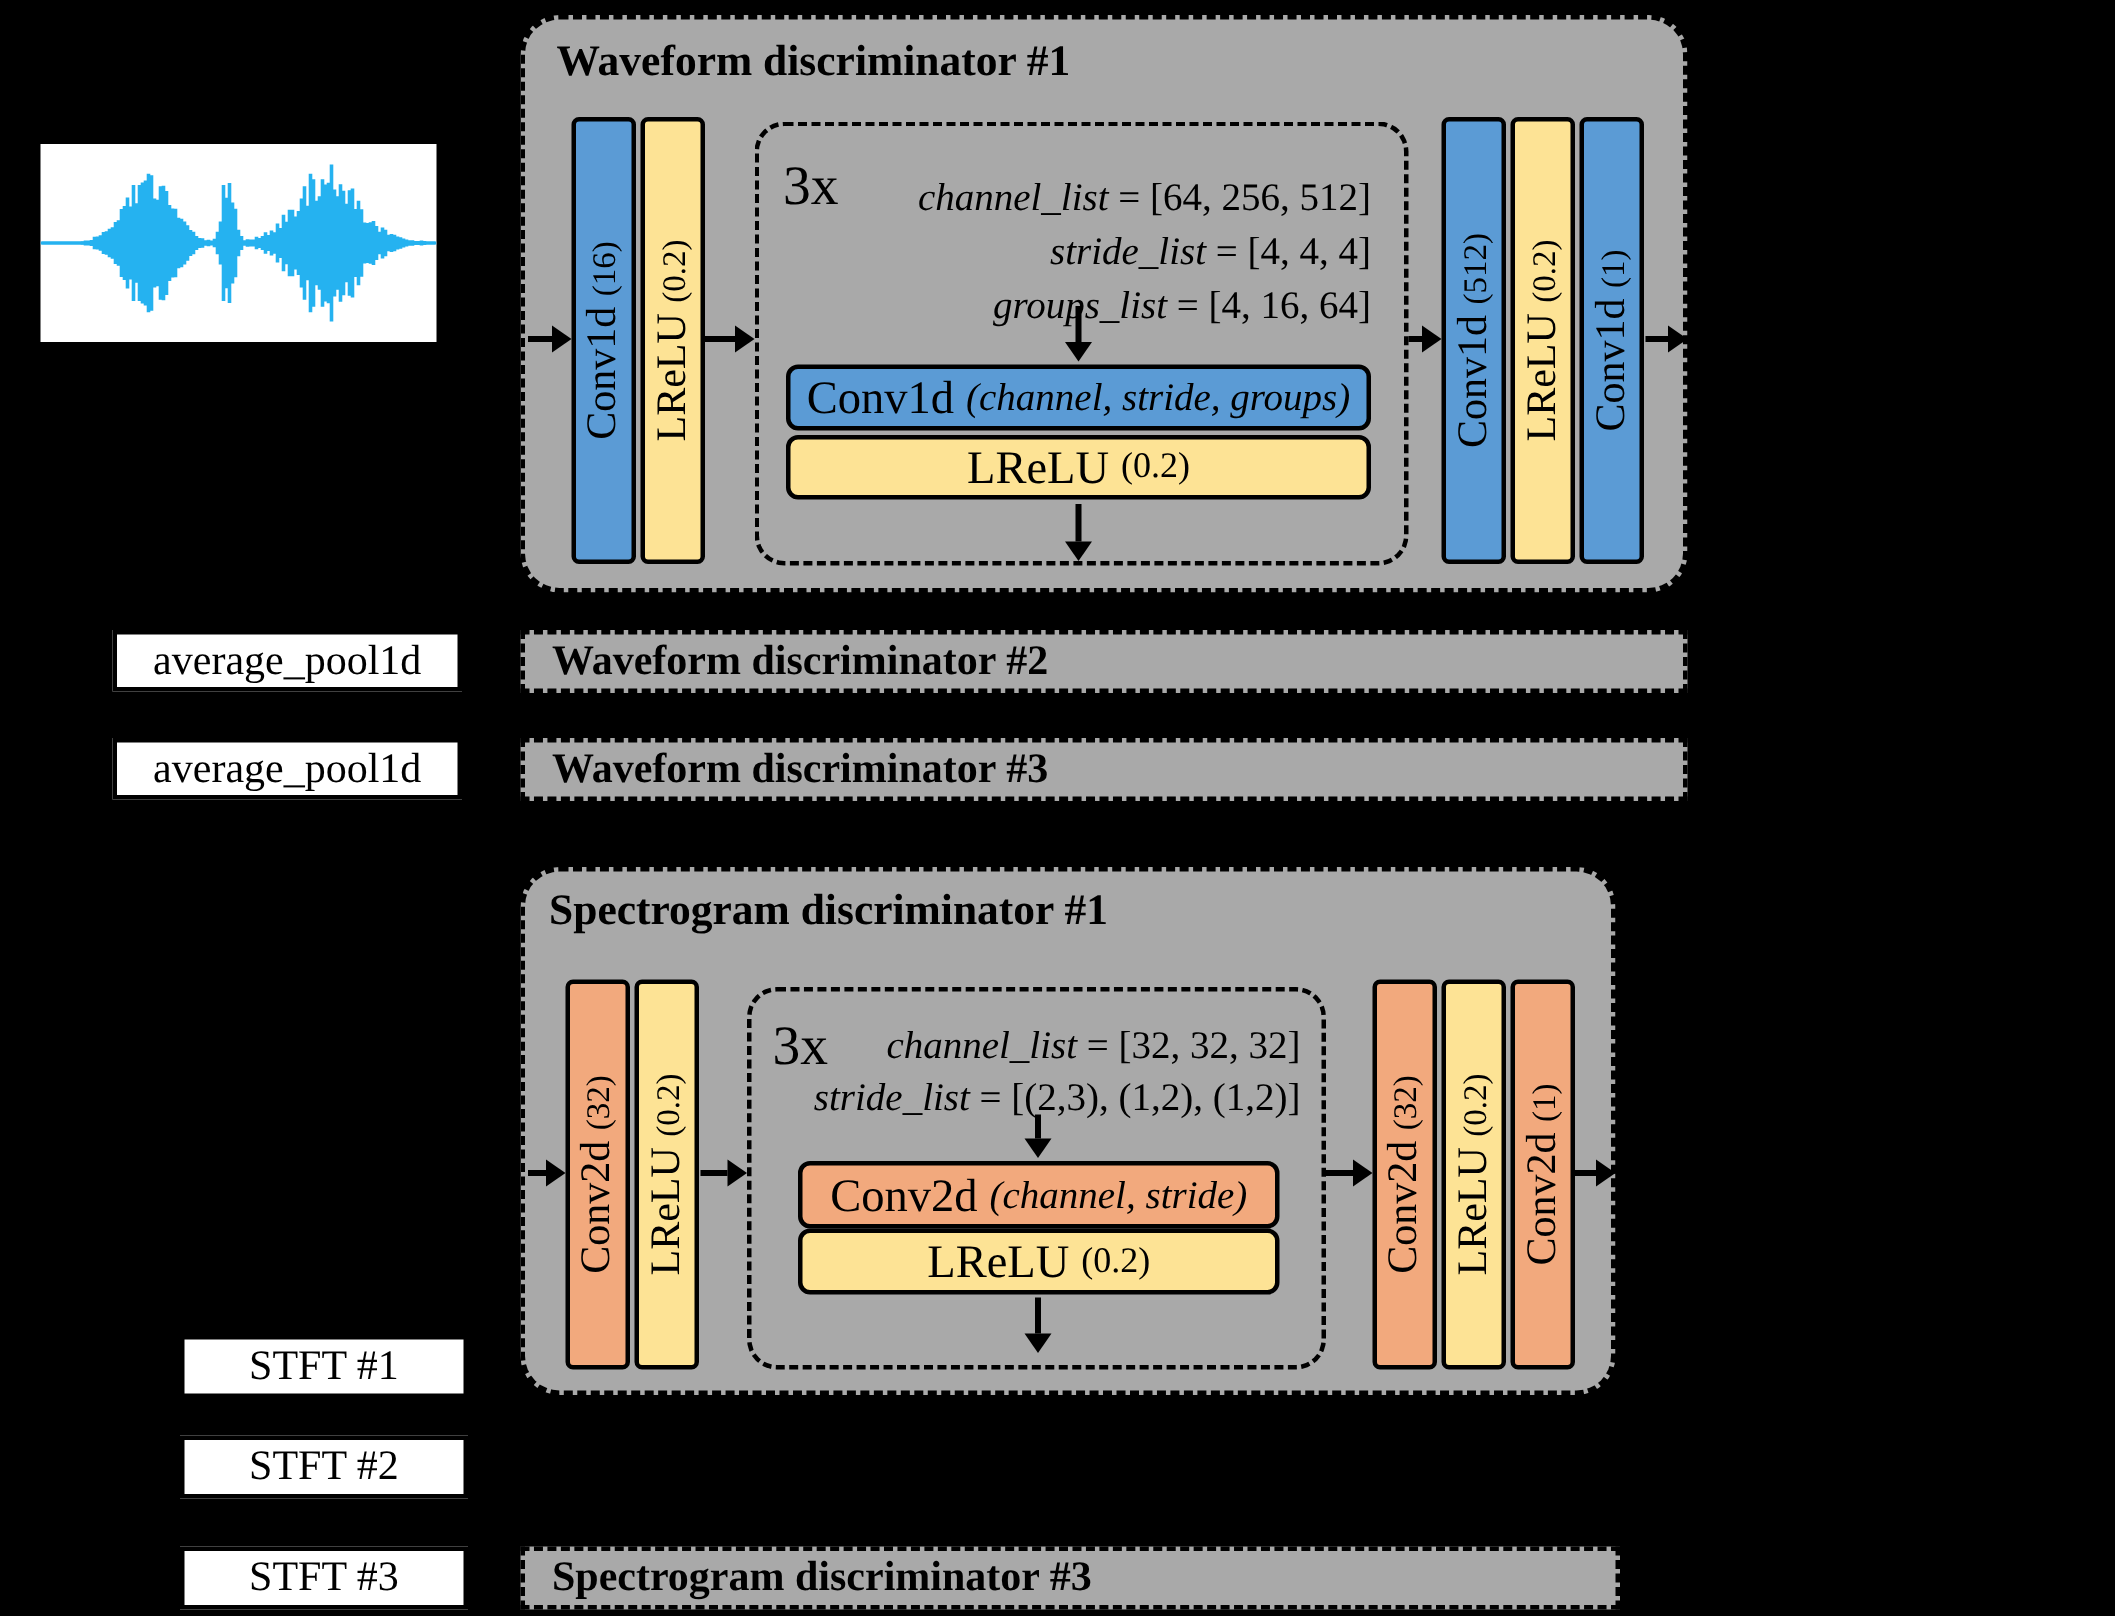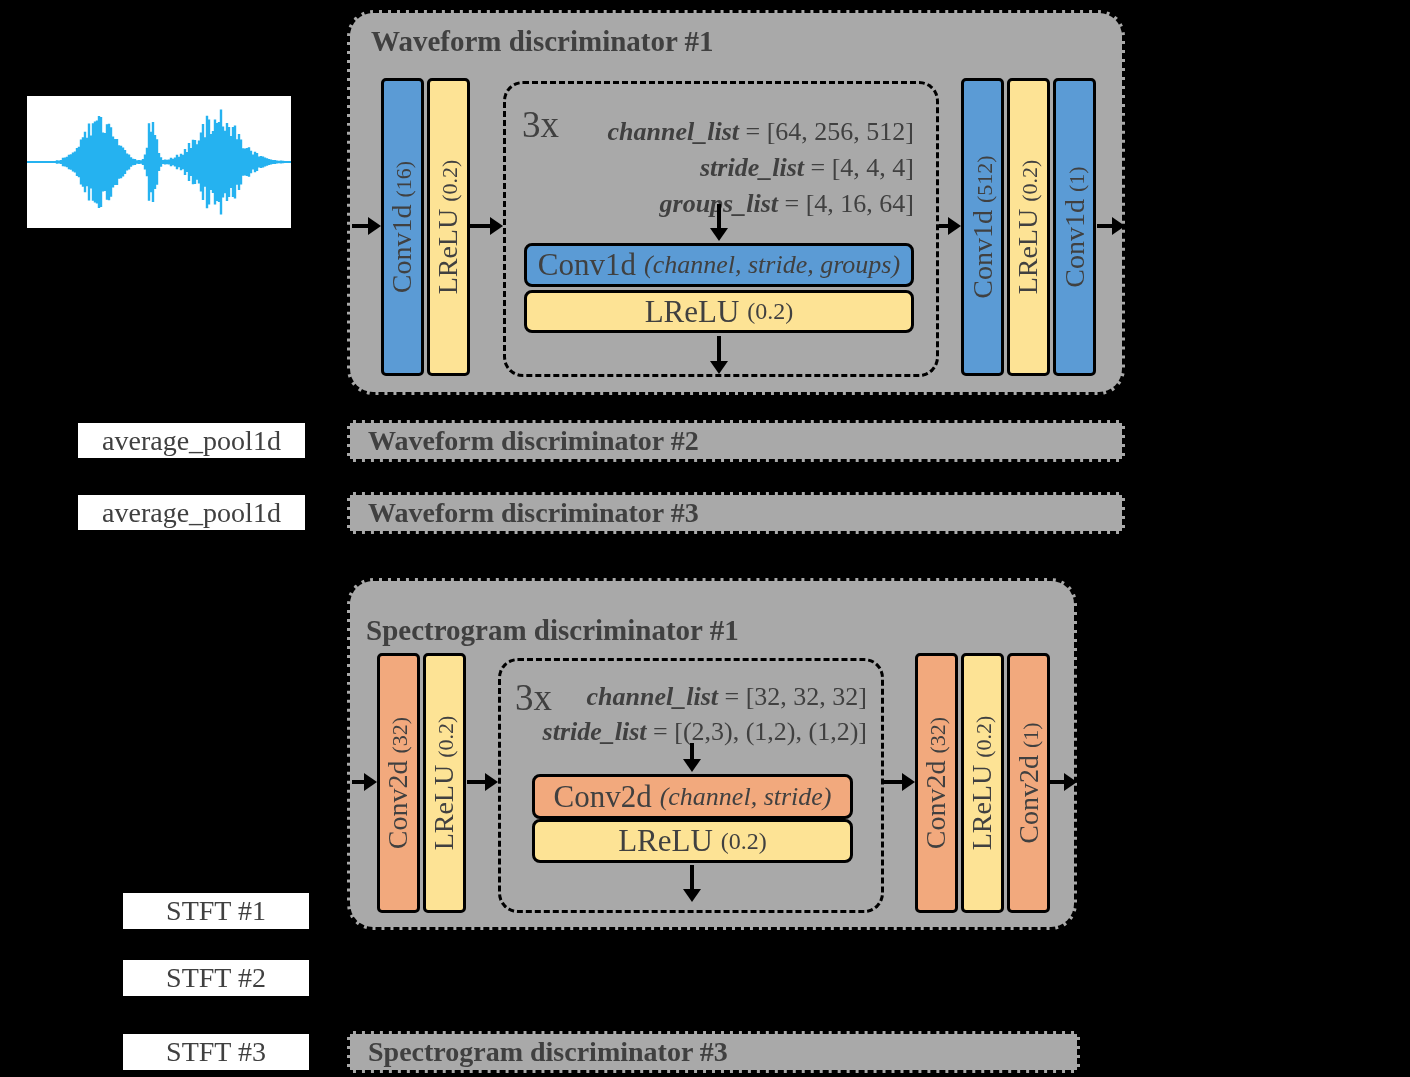--- a/index.html
+++ b/index.html
@@ -1,19 +1,19 @@
 <!DOCTYPE html>
 <html><head>
 <meta charset="utf-8">
 <style>
   html,body { margin:0; padding:0; background:#000; }
   * { box-sizing:border-box; }
   #canvas {
     position:relative; width:1410px; height:1077px; background:#000;
-    font-family:"Liberation Serif","DejaVu Serif",serif; color:#404040; overflow:hidden;
+    font-family:"Liberation Serif","DejaVu Serif",serif; color:#000000; overflow:hidden;
   }
   .panel {
     position:absolute; background:#a9a9a9; border:3px dashed #000; border-radius:26px;
   }
   .bar {
     position:absolute; background:#a9a9a9; border:3px dashed #000;
     display:flex; align-items:center; padding-left:18px;
     font-size:28px; font-weight:bold; white-space:nowrap;text-align:right;
   }
   .opbox {
@@ -29,21 +29,21 @@
   .col .vtext { transform:rotate(-90deg); white-space:nowrap; font-size:28px; line-height:1; }
   .col .vtext .prm { font-size:22px; }
   .blue   { background:#5b9bd5; }
   .yellow { background:#fde395; }
   .orange { background:#f2a97d; }
   .group {
     position:absolute; border:3px dashed #000; border-radius:20px; background:transparent;
   }
   .repeat-count { position:absolute; font-size:37px; line-height:1;text-align:right; }
   .paramlines { position:absolute; text-align:right; font-size:26px; white-space:nowrap; }
-  .paramlines .pname { font-style:italic;font-weight:bold; }
+  .paramlines .pname { font-style:italic; }
   .hbox {
     position:absolute; border:3px solid #000; border-radius:8px;
     display:flex; align-items:center; justify-content:center; white-space:nowrap;
     font-size:31px;
   }
   .hbox .args { font-style:italic; font-size:26px; margin-left:8px; }
   .hbox .prm { font-size:24px; margin-left:8px; }
   .ar { position:absolute; height:4px; background:#000; }
   .ar::after {
     content:""; position:absolute; left:100%; top:-7px; width:0; height:0;
@@ -121,21 +121,21 @@
   </div>
 
   <div class="opbox" style="left:75px; top:492px; width:233px; height:41px;">
     <span>average_pool1d</span>
   </div>
   <div class="bar" style="left:347px; top:492px; width:778px; height:42px;">
     <span>Waveform discriminator #3</span>
   </div>
 
   <div class="panel" style="left:347px; top:578px; width:730px; height:352px;">
-    <div class="ptitle" style="left:16px; top:10px;margin-top:23px;">Spectrogram discriminator #1</div>
+    <div class="ptitle" style="left:16px; top:10px;">Spectrogram discriminator #1</div>
 
     <div class="col orange" style="left:27px; top:72px; height:260px;">
       <span class="vtext"><span>Conv2d</span> <span class="prm">(32)</span></span>
     </div>
     <div class="col yellow" style="left:73px; top:72px; height:260px;">
       <span class="vtext"><span>LReLU</span> <span class="prm">(0.2)</span></span>
     </div>
 
     <div class="group" style="left:148px; top:77px; width:386px; height:255px;">
       <div class="repeat-count" style="left:14px; top:18px;">3x</div>

